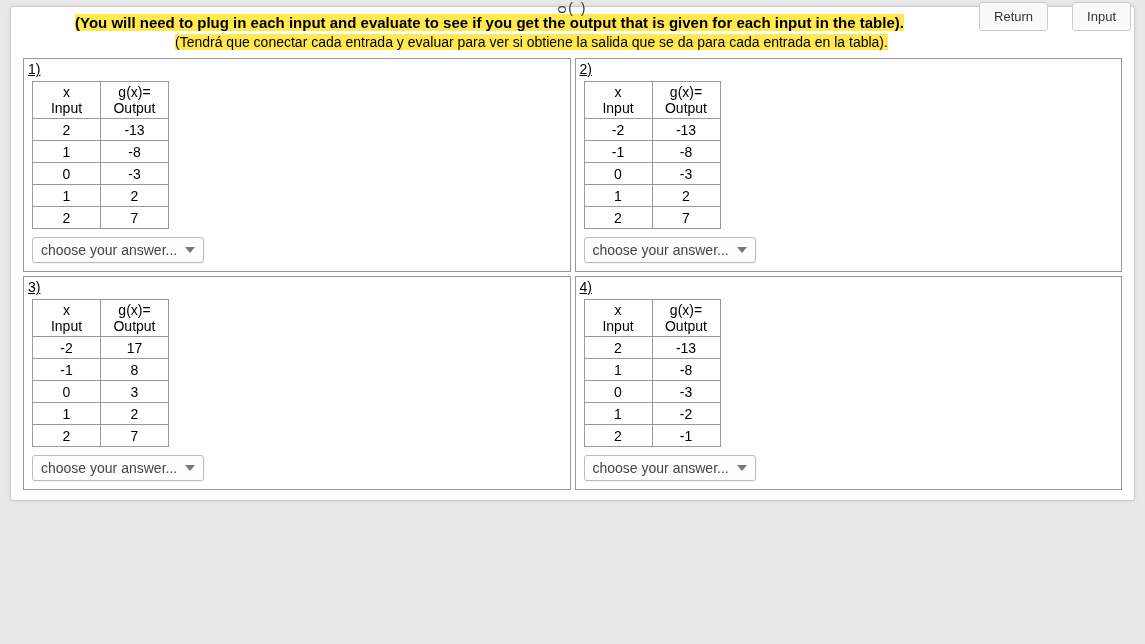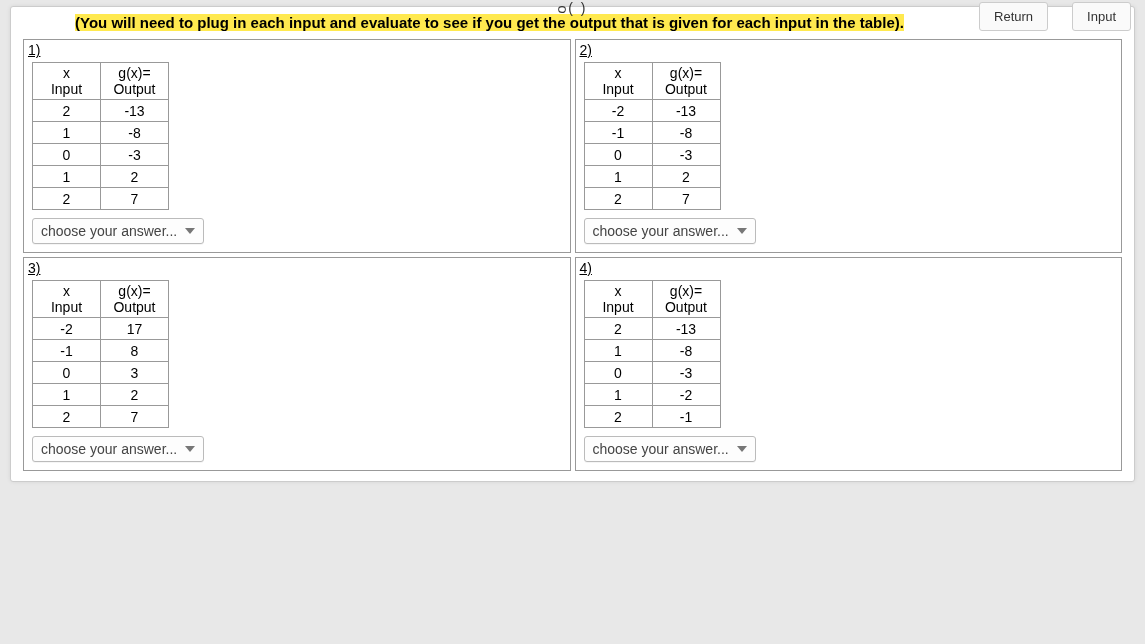--- a/index.html
+++ b/index.html
@@ -117,20 +117,21 @@
 
 <div class="top-btns">
   <button class="btn">Return</button>
   <button class="btn">Input</button>
 </div>
 
 <div class="page">
 
   <div class="instr-wrap">
     <div class="instr-main"><span class="hl">(You will need to plug in each input and evaluate to see if you get the output that is given for each input in the table).</span></div>
+    <div class="instr-sub"><span class="hl">(Tendrá que conectar cada entrada y evaluar para ver si obtiene la salida que se da para cada entrada en la tabla).</span></div>
   </div>
 
   <div class="grid">
 
     <div class="qbox">
       <div class="qnum">1)</div>
       <table class="tbl">
         <tbody>
             <tr>
           <th><span>x</span><br><span>Input</span></th>

